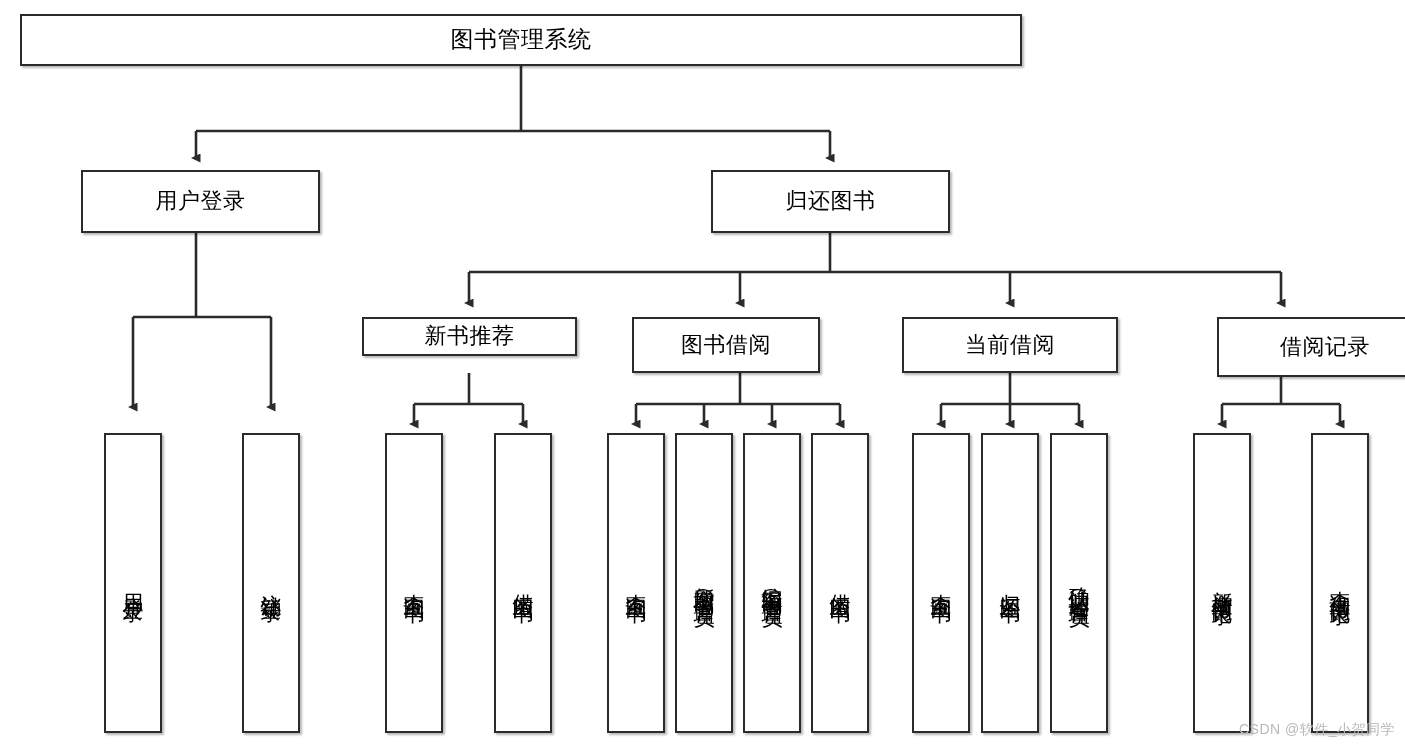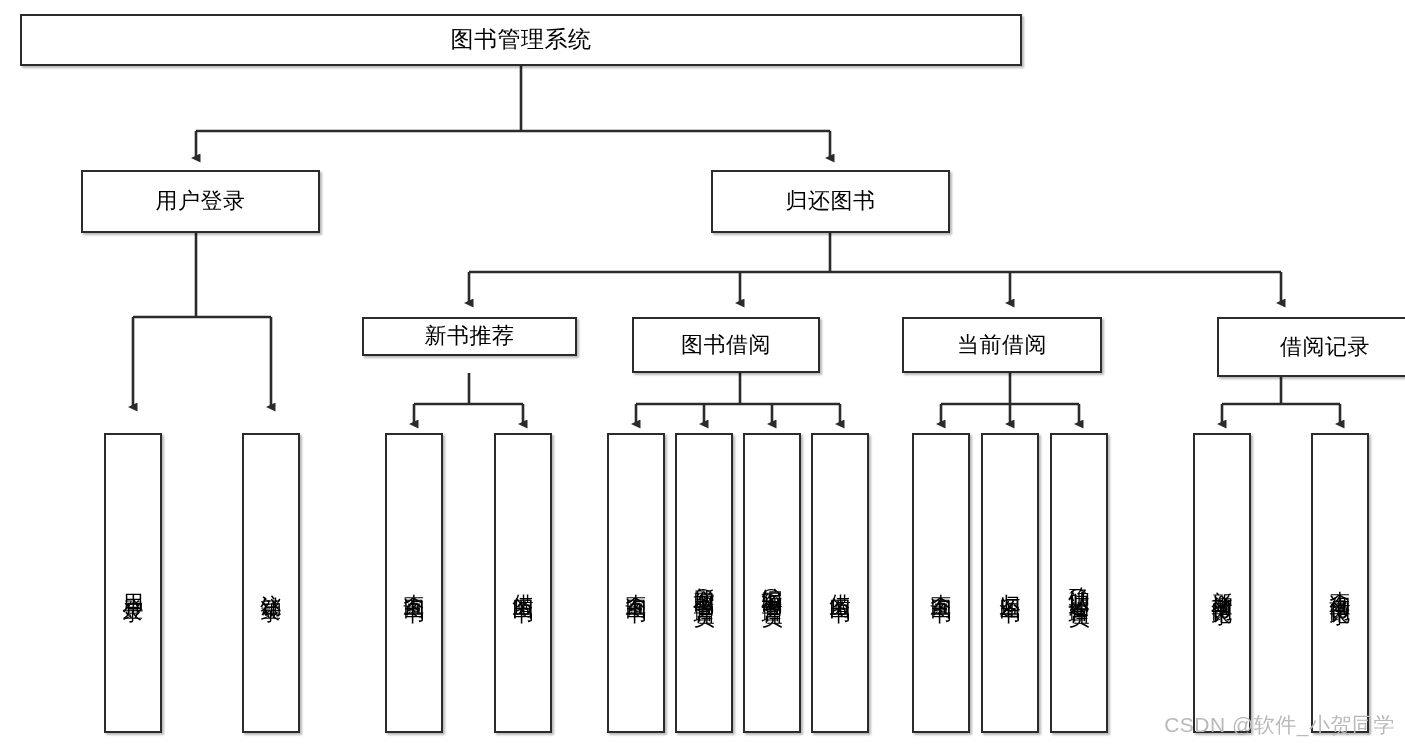--- a/index.html
+++ b/index.html
@@ -62,21 +62,21 @@
     font-size: 21px;
     line-height: 1.05;
     letter-spacing: 3px;
     white-space: nowrap;
     max-height: 100%;
   }
   .watermark {
     position: absolute;
     right: 10px;
     bottom: 8px;
-    font-size: 21px;
+    font-size: 14px;
     color: #b9b9b9;
     z-index: 5;
     white-space: nowrap;
     letter-spacing: 0.5px;
   }
 </style>
 </head>
 <body>
 
 <div id="canvas">
@@ -141,21 +141,21 @@
   <div class="node h" style="left:711px; top:170px; width:239px; height:63px;">
     <span class="lbl">归还图书</span>
   </div>
 
   <div class="node h" style="left:362px; top:317px; width:215px; height:39px;">
     <span class="lbl">新书推荐</span>
   </div>
   <div class="node h" style="left:632px; top:317px; width:188px; height:56px;">
     <span class="lbl">图书借阅</span>
   </div>
-  <div class="node h" style="left:902px; top:317px; width:200px; height:56px;">
+  <div class="node h" style="left:902px; top:317px; width:216px; height:56px;">
     <span class="lbl">当前借阅</span>
   </div>
   <div class="node h" style="left:1172px; top:317px; width:216px; height:60px;margin-left:45px;">
     <span class="lbl">借阅记录</span>
   </div>
 
   <div class="node v" style="left:104px; top:433px; width:58px; height:300px;">
     <span class="lbl">用户登录</span>
   </div>
   <div class="node v" style="left:242px; top:433px; width:58px; height:300px;">

